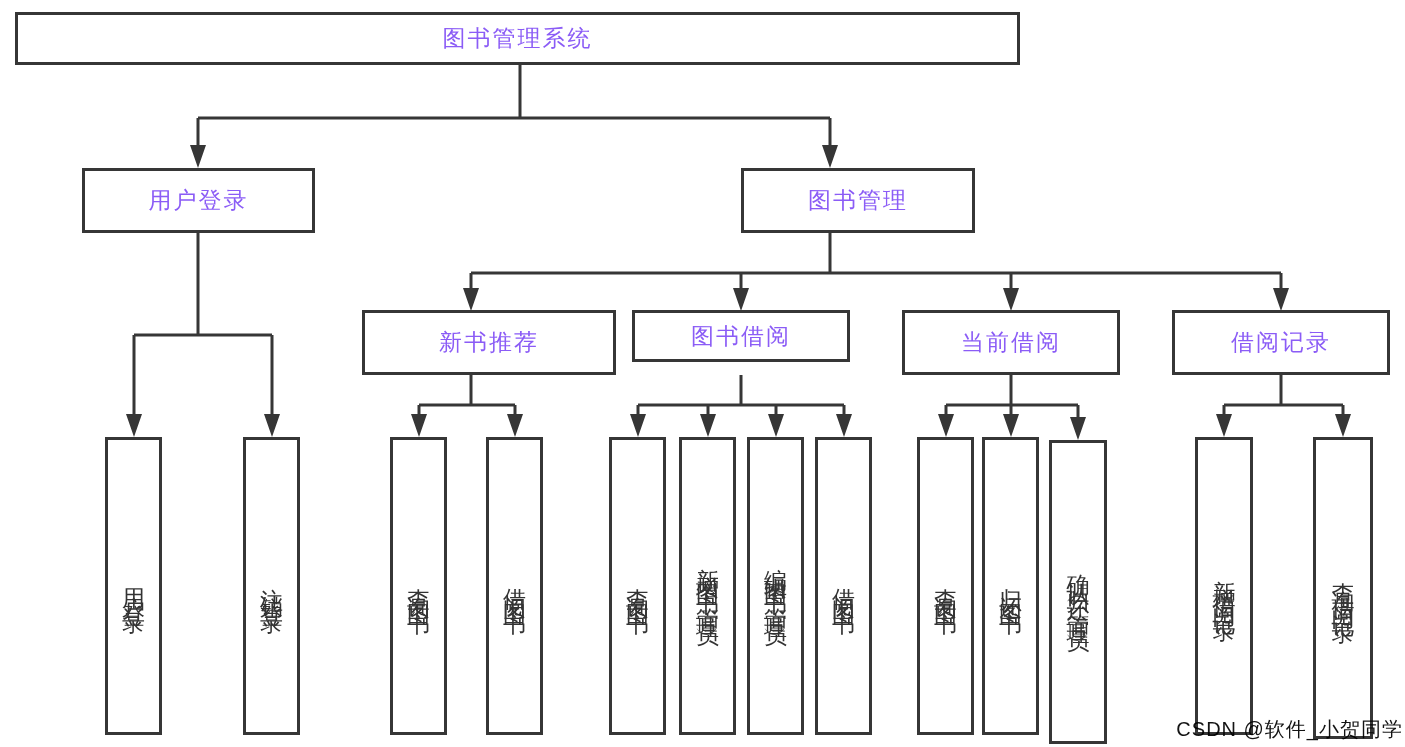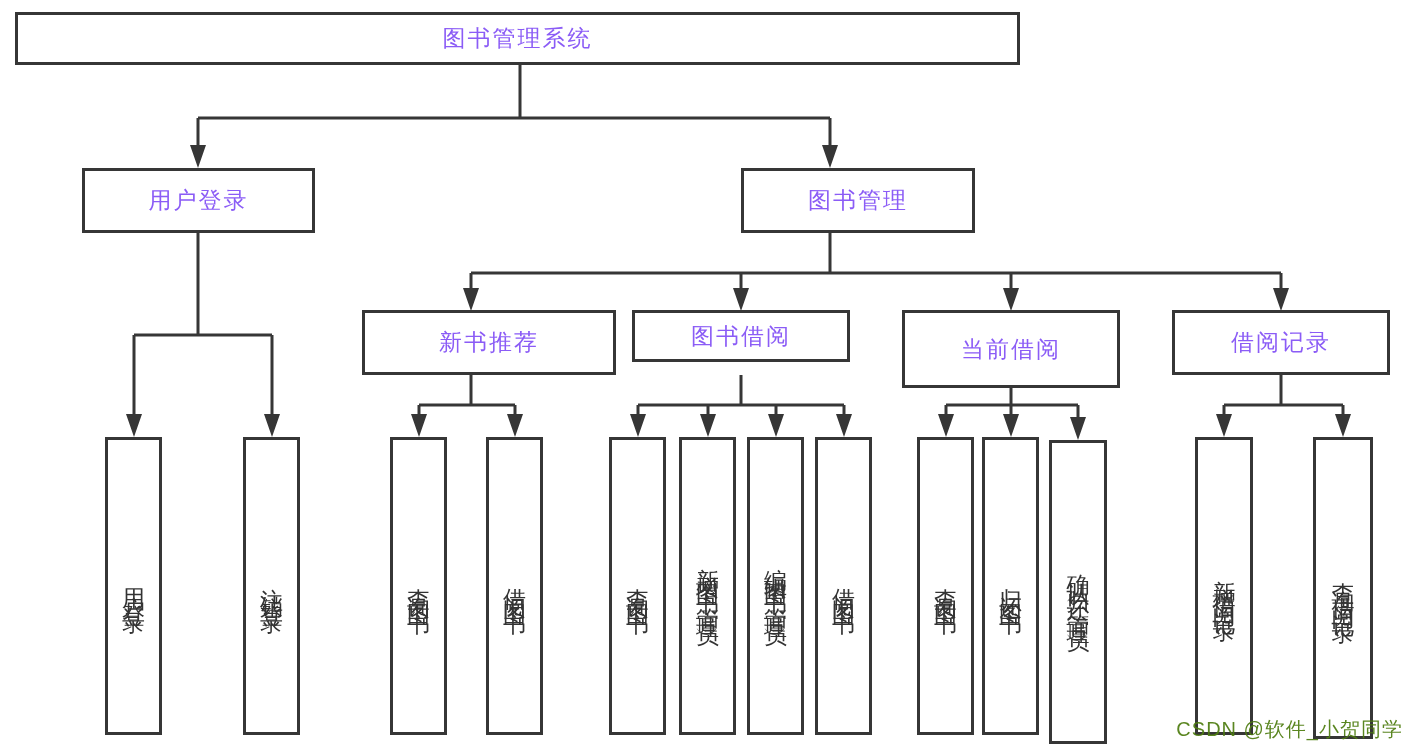--- a/index.html
+++ b/index.html
@@ -45,21 +45,21 @@
     font-size: 23px;
     letter-spacing: 8px;
     line-height: 1;
     z-index: 2;
   }
   .watermark {
     position: absolute;
     right: 2px;
     bottom: 4px;
     font-size: 20px;
-    color: #4d7c0f;
+    color: #000000;
     opacity: 0.92;
     z-index: 10;
     letter-spacing: 1px;
   }
 </style>
 </head>
 <body>
 
 <div class="canvas">
 
@@ -95,21 +95,21 @@
       M1335 414 L1351 414 L1343 437 Z"></path>
   </svg>
 
   <div class="node" style="left:15px; top:12px; width:1005px; height:53px;">图书管理系统</div>
 
   <div class="node" style="left:82px; top:168px; width:233px; height:65px;">用户登录</div>
   <div class="node" style="left:713px; top:168px; width:234px; height:65px;margin-left:28px;">图书管理</div>
 
   <div class="node" style="left:362px; top:310px; width:254px; height:65px;">新书推荐</div>
   <div class="node" style="left:632px; top:310px; width:218px; height:52px;">图书借阅</div>
-  <div class="node" style="left:902px; top:310px; width:218px; height:78px;">当前借阅</div>
+  <div class="node" style="left:902px; top:310px; width:218px; height:65px;">当前借阅</div>
   <div class="node" style="left:1172px; top:310px; width:218px; height:65px;">借阅记录</div>
 
   <div class="vnode" style="left:105px; top:437px; width:57px; height:298px;">用户登录</div>
   <div class="vnode" style="left:243px; top:437px; width:57px; height:298px;">注销登录</div>
 
   <div class="vnode" style="left:390px; top:437px; width:57px; height:298px;">查询图书</div>
   <div class="vnode" style="left:486px; top:437px; width:57px; height:298px;">借阅图书</div>
 
   <div class="vnode" style="left:609px; top:437px; width:57px; height:298px;">查询图书</div>
   <div class="vnode" style="left:679px; top:437px; width:57px; height:298px;">新增图书（管理员）</div>

